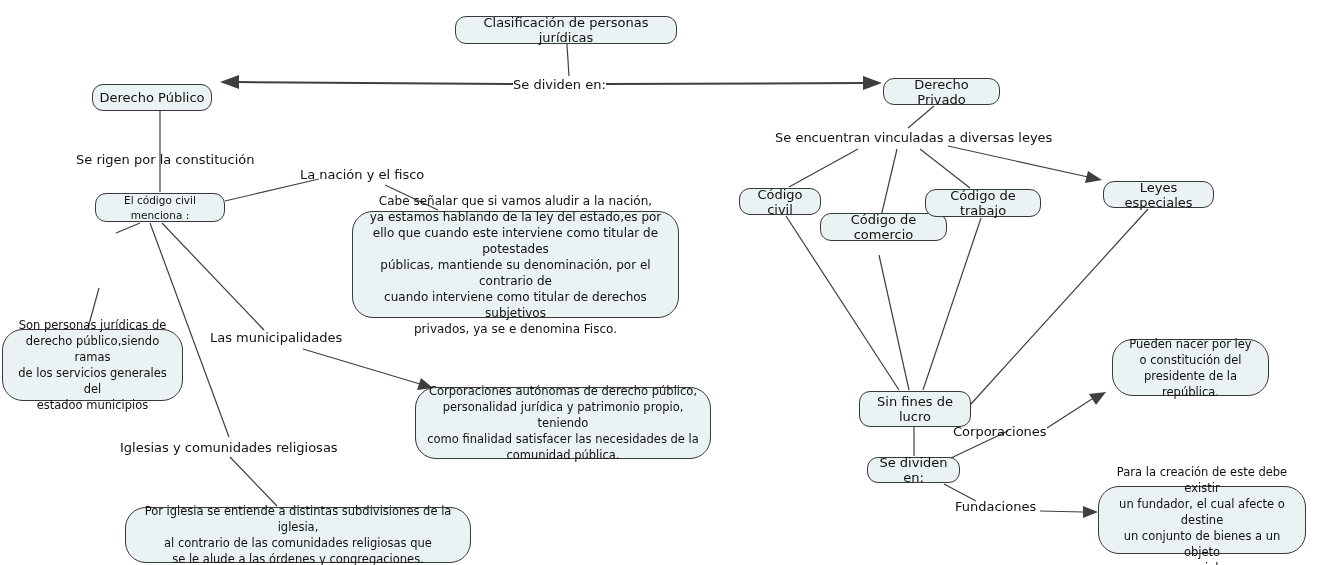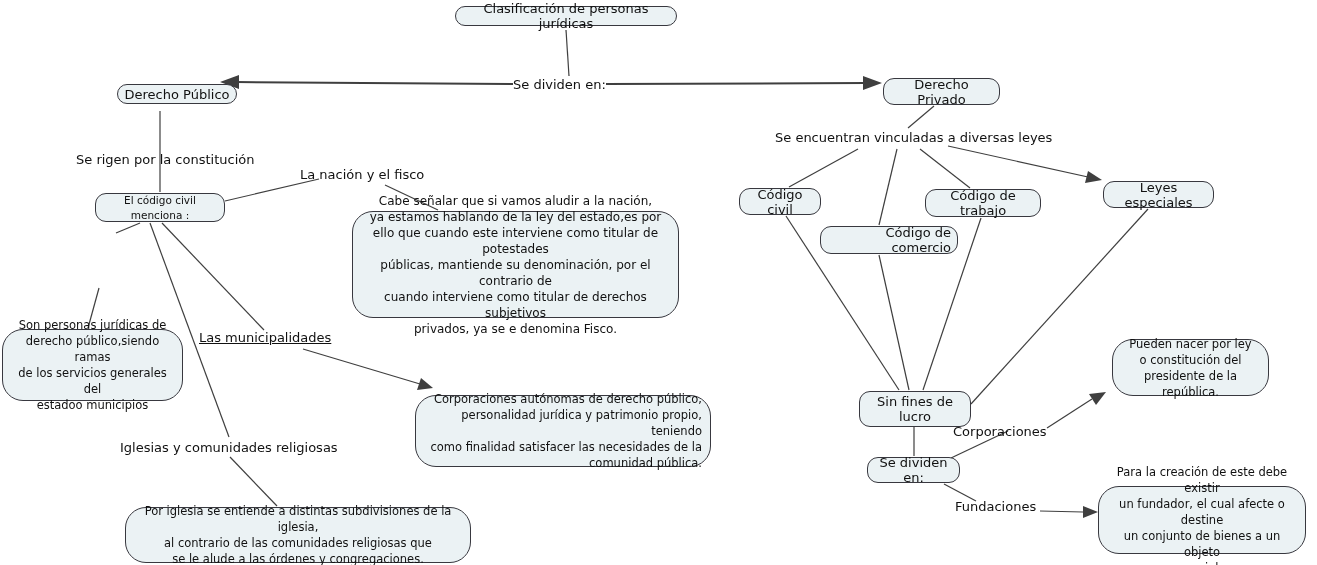--- a/index.html
+++ b/index.html
@@ -81,56 +81,56 @@
     <g>
       <polygon class="ahead" points="220,82 239,75 239,89"></polygon>
       <polygon class="ahead" points="882,83 863,76 863,90"></polygon>
       <polygon class="ahead" points="433,388 417,390 421,378"></polygon>
       <polygon class="ahead" points="1102,180 1085,183 1088,171"></polygon>
       <polygon class="ahead" points="1106,392 1096,405 1089,394"></polygon>
       <polygon class="ahead" points="1098,512 1083,506 1083,518"></polygon>
     </g>
   </svg>
 
-  <div class="node" style="left:455px; top:6px; width:222px; height:20px;">Clasificación de personas jurídicas</div>
+  <div class="node" style="left:455px; top:16px; width:222px; height:28px;">Clasificación de personas jurídicas</div>
   <div class="lbl" style="left:513px; top:76px; width:92px;">Se dividen en:</div>
 
-  <div class="node" style="left:117px; top:84px; width:120px; height:20px;">Derecho Público</div>
+  <div class="node" style="left:92px; top:84px; width:120px; height:27px;">Derecho Público</div>
   <div class="lbl" style="left:76px; top:151px;">Se rigen por la constitución</div>
   <div class="node sm" style="left:95px; top:193px; width:130px; height:29px;">El código civil menciona :</div>
 
   <div class="note sm" style="left:2px; top:329px; width:181px; height:72px;">Son personas jurídicas de
 derecho público,siendo ramas
 de los servicios generales del
 estadoo municipios</div>
 
   <div class="lbl" style="left:300px; top:166px;">La nación y el fisco</div>
   <div class="note" style="left:352px; top:211px; width:327px; height:107px;">Cabe señalar que si vamos aludir a la nación,
 ya estamos hablando de la ley del estado,es por
 ello que cuando este interviene como titular de potestades
 públicas, mantiende su denominación, por el contrario de
 cuando interviene como titular de derechos subjetivos
 privados, ya se e denomina Fisco.</div>
 
-  <div class="lbl" style="left:199px; top:329px;text-decoration:underline;">Las municipalidades</div>
-  <div class="note sm" style="left:415px; top:395px; width:296px; height:72px;text-align:right;">Corporaciones autónomas de derecho público,
+  <div class="lbl" style="left:210px; top:329px;">Las municipalidades</div>
+  <div class="note sm" style="left:415px; top:387px; width:296px; height:72px;">Corporaciones autónomas de derecho público,
 personalidad jurídica y patrimonio propio, teniendo
 como finalidad satisfacer las necesidades de la
 comunidad pública.</div>
 
   <div class="lbl" style="left:120px; top:439px;">Iglesias y comunidades religiosas</div>
   <div class="note sm" style="left:125px; top:507px; width:346px; height:56px;">Por iglesia se entiende a distintas subdivisiones de la iglesia,
 al contrario de las comunidades religiosas que
 se le alude a las órdenes y congregaciones.</div>
 
   <div class="node" style="left:883px; top:78px; width:117px; height:27px;">Derecho Privado</div>
   <div class="lbl" style="left:775px; top:129px;">Se encuentran vinculadas a diversas leyes</div>
 
   <div class="node" style="left:739px; top:188px; width:82px; height:27px;">Código civil</div>
-  <div class="node" style="left:820px; top:226px; width:138px; height:28px;text-align:right;">Código de comercio</div>
+  <div class="node" style="left:820px; top:213px; width:127px; height:28px;">Código de comercio</div>
   <div class="node" style="left:1103px; top:181px; width:111px; height:27px;">Leyes especiales</div>
   <div class="node" style="left:925px; top:189px; width:116px; height:28px;">Código de trabajo</div>
 
   <div class="node" style="left:859px; top:391px; width:112px; height:36px;">Sin fines de lucro</div>
   <div class="node" style="left:867px; top:457px; width:93px; height:26px;">Se dividen en:</div>
 
   <div class="lbl" style="left:953px; top:423px;">Corporaciones</div>
   <div class="note sm" style="left:1112px; top:339px; width:157px; height:57px;">Pueden nacer por ley
 o constitución del
 presidente de la república.</div>

